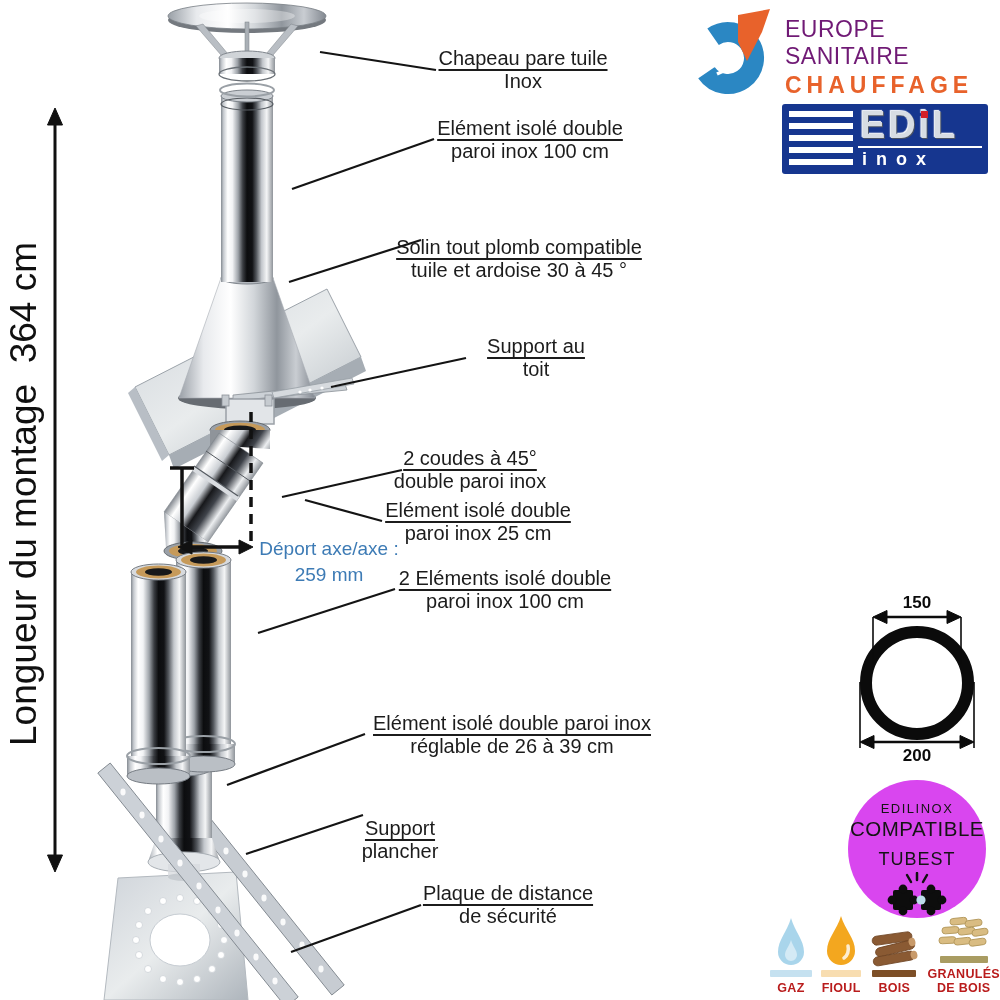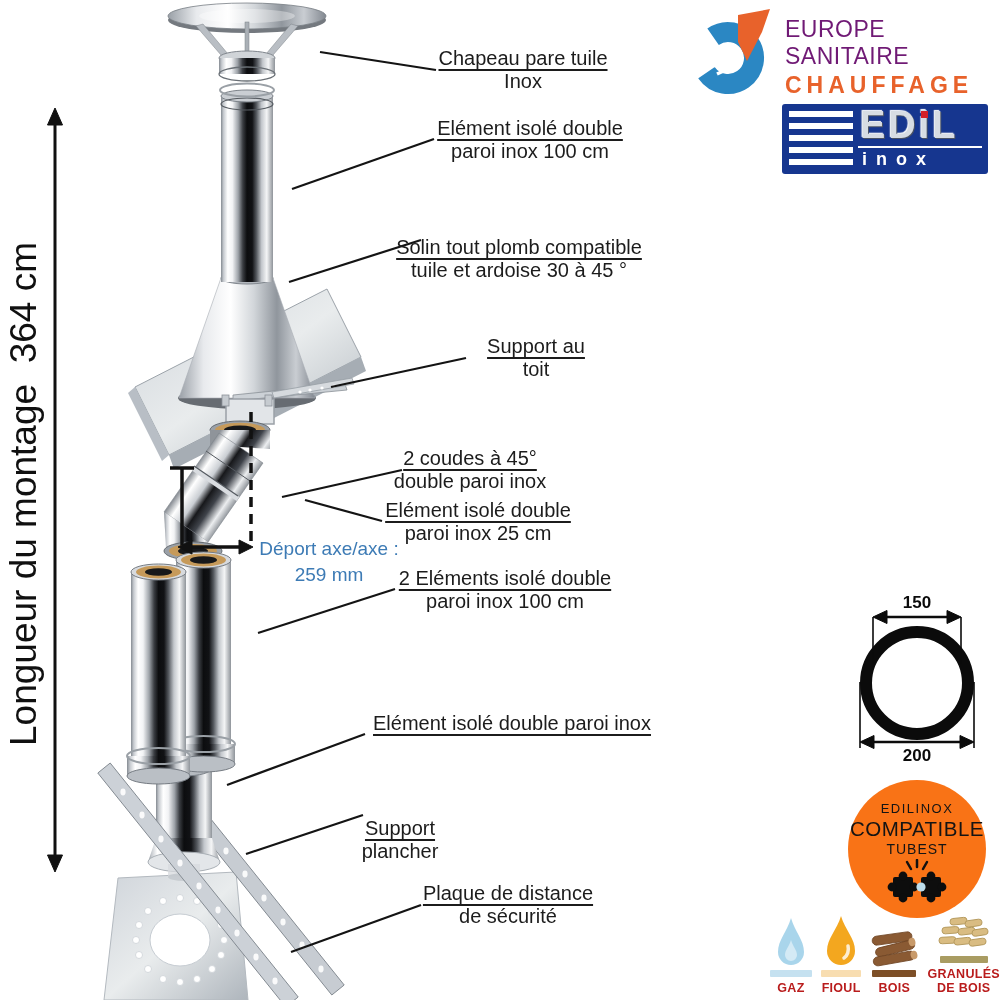--- a/index.html
+++ b/index.html
@@ -34,24 +34,24 @@
         color:#d7dce3;letter-spacing:3px;
         text-shadow:1px 1px 0 #4a5263,-1px -1px 1px #ffffff;}
   .edil-dot{position:absolute;left:139px;top:7px;width:7px;height:7px;background:#d42027;}
   .edil-sub{position:absolute;left:80px;top:45px;font-size:18px;font-weight:bold;color:#fff;
         letter-spacing:9px;}
   .edil-line{position:absolute;left:76px;top:42px;width:124px;height:2px;background:#fff;}
   
   .dia-num{position:absolute;width:60px;text-align:center;font-weight:bold;font-size:17px;color:#0b0b0b;}
   
   .badge{position:absolute;left:848px;top:780px;width:138px;height:138px;border-radius:50%;
-        background:#f97316;text-align:center;color:#141414;}
+        background:#d946ef;text-align:center;color:#141414;}
   .badge-l1{font-size:13px;letter-spacing:1.5px;padding-top:21px;}
   .badge-l2{font-size:20.5px;letter-spacing:0.5px;margin-top:1px;}
-  .badge-l3{font-size:14px;letter-spacing:1px;margin-top:0px;}
+  .badge-l3{font-size:18px;letter-spacing:1px;margin-top:8px;}
   
   .fuels{position:absolute;left:770px;top:896px;width:230px;display:flex;
          justify-content:space-between;align-items:flex-end;}
   .fuel{display:flex;flex-direction:column;align-items:center;}
   .fuel-icon{height:58px;display:flex;align-items:flex-end;justify-content:center;}
   .fuel-bar{height:7px;border-radius:1px;margin-top:2px;}
   .fuel-lab{font-weight:bold;font-size:12.5px;color:#b91c1c;margin-top:4px;line-height:14px;
          text-align:center;letter-spacing:0.3px;}
 </style>
 </head>
@@ -292,20 +292,21 @@
   <div class="lbl" style="left:478px;top:499px;">
     <span class="u">Elément isolé double</span>
       <span>paroi inox 25 cm</span>
     </div>
   <div class="lbl" style="left:505px;top:567px;">
     <span class="u">2 Eléments isolé double</span>
       <span>paroi inox 100 cm</span>
     </div>
   <div class="lbl" style="left:512px;top:712px;">
     <span class="u">Elément isolé double paroi inox</span>
+      <span>réglable de 26 à 39 cm</span>
     </div>
   <div class="lbl" style="left:400px;top:792px;margin-top:25px;">
     <span class="u">Support</span>
       <span>plancher</span>
     </div>
   <div class="lbl" style="left:508px;top:882px;">
     <span class="u">Plaque de distance</span>
       <span>de sécurité</span>
     </div>
 

